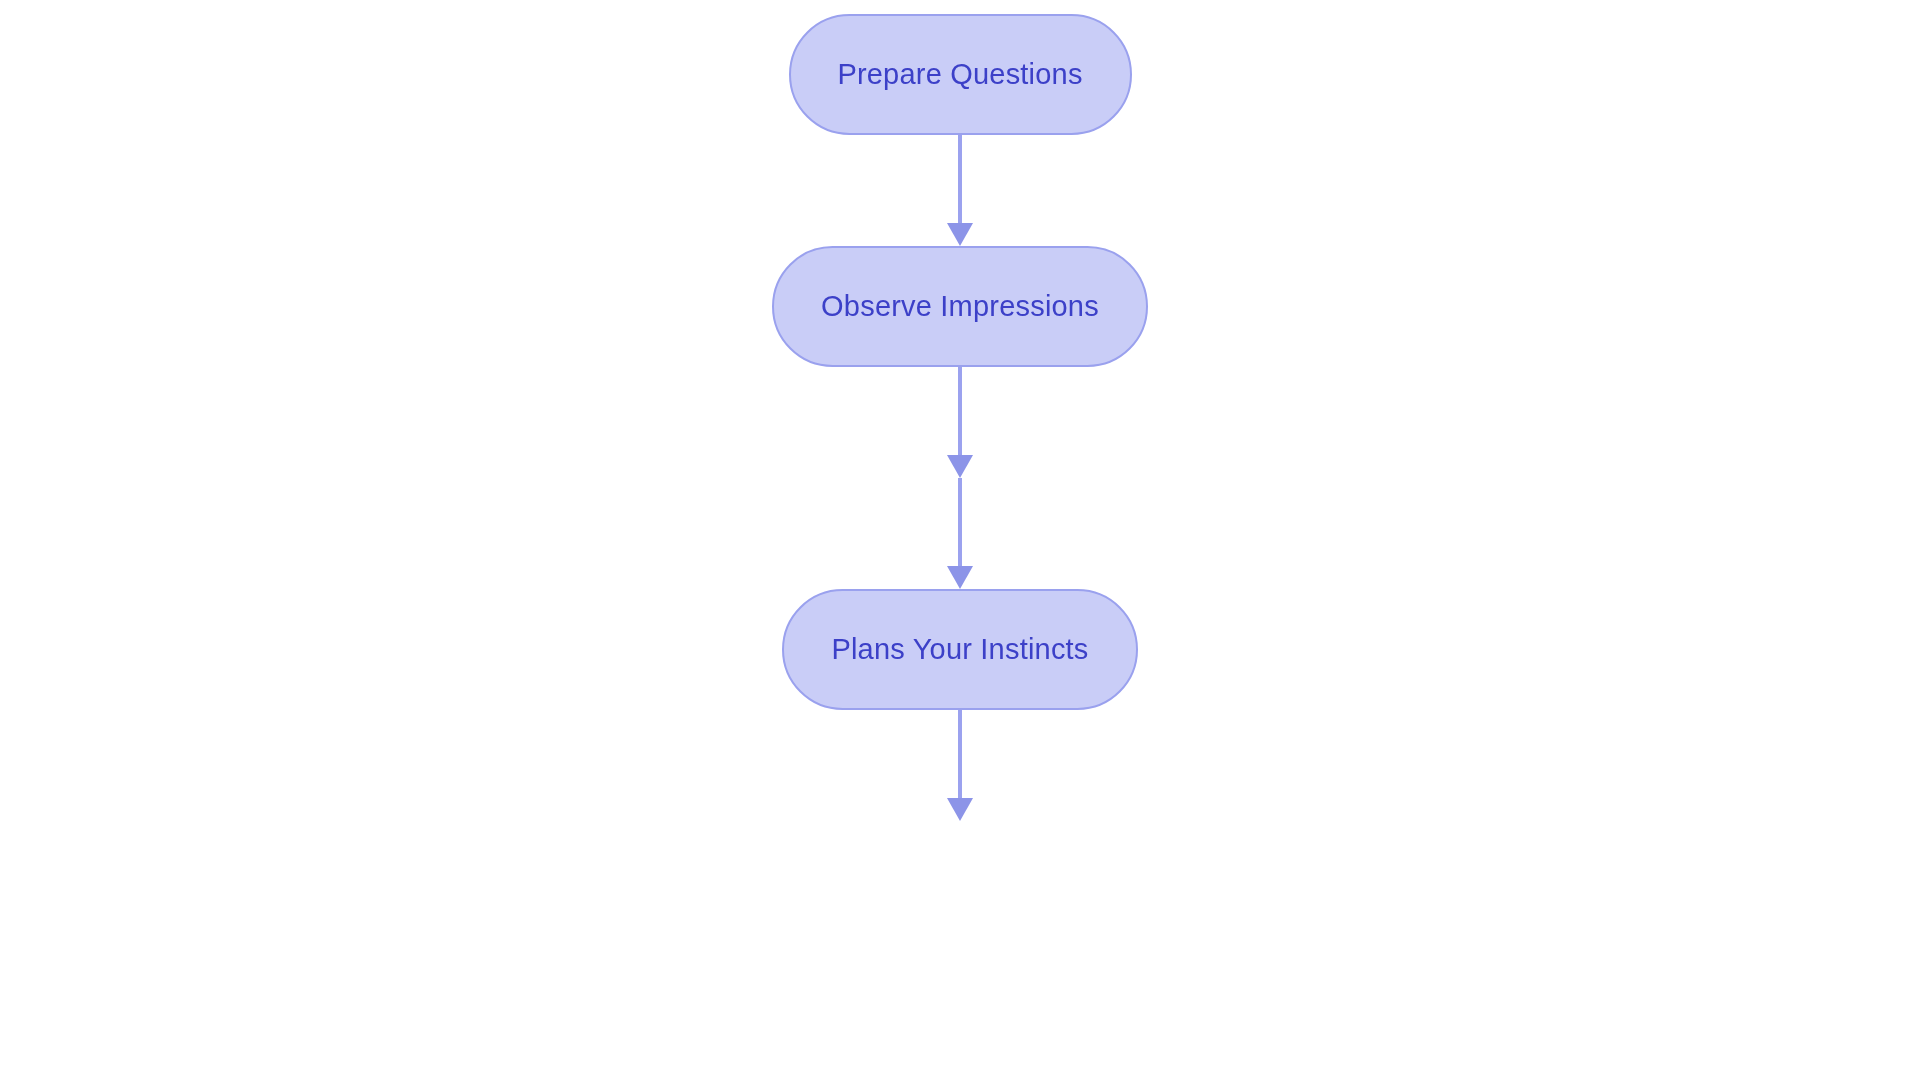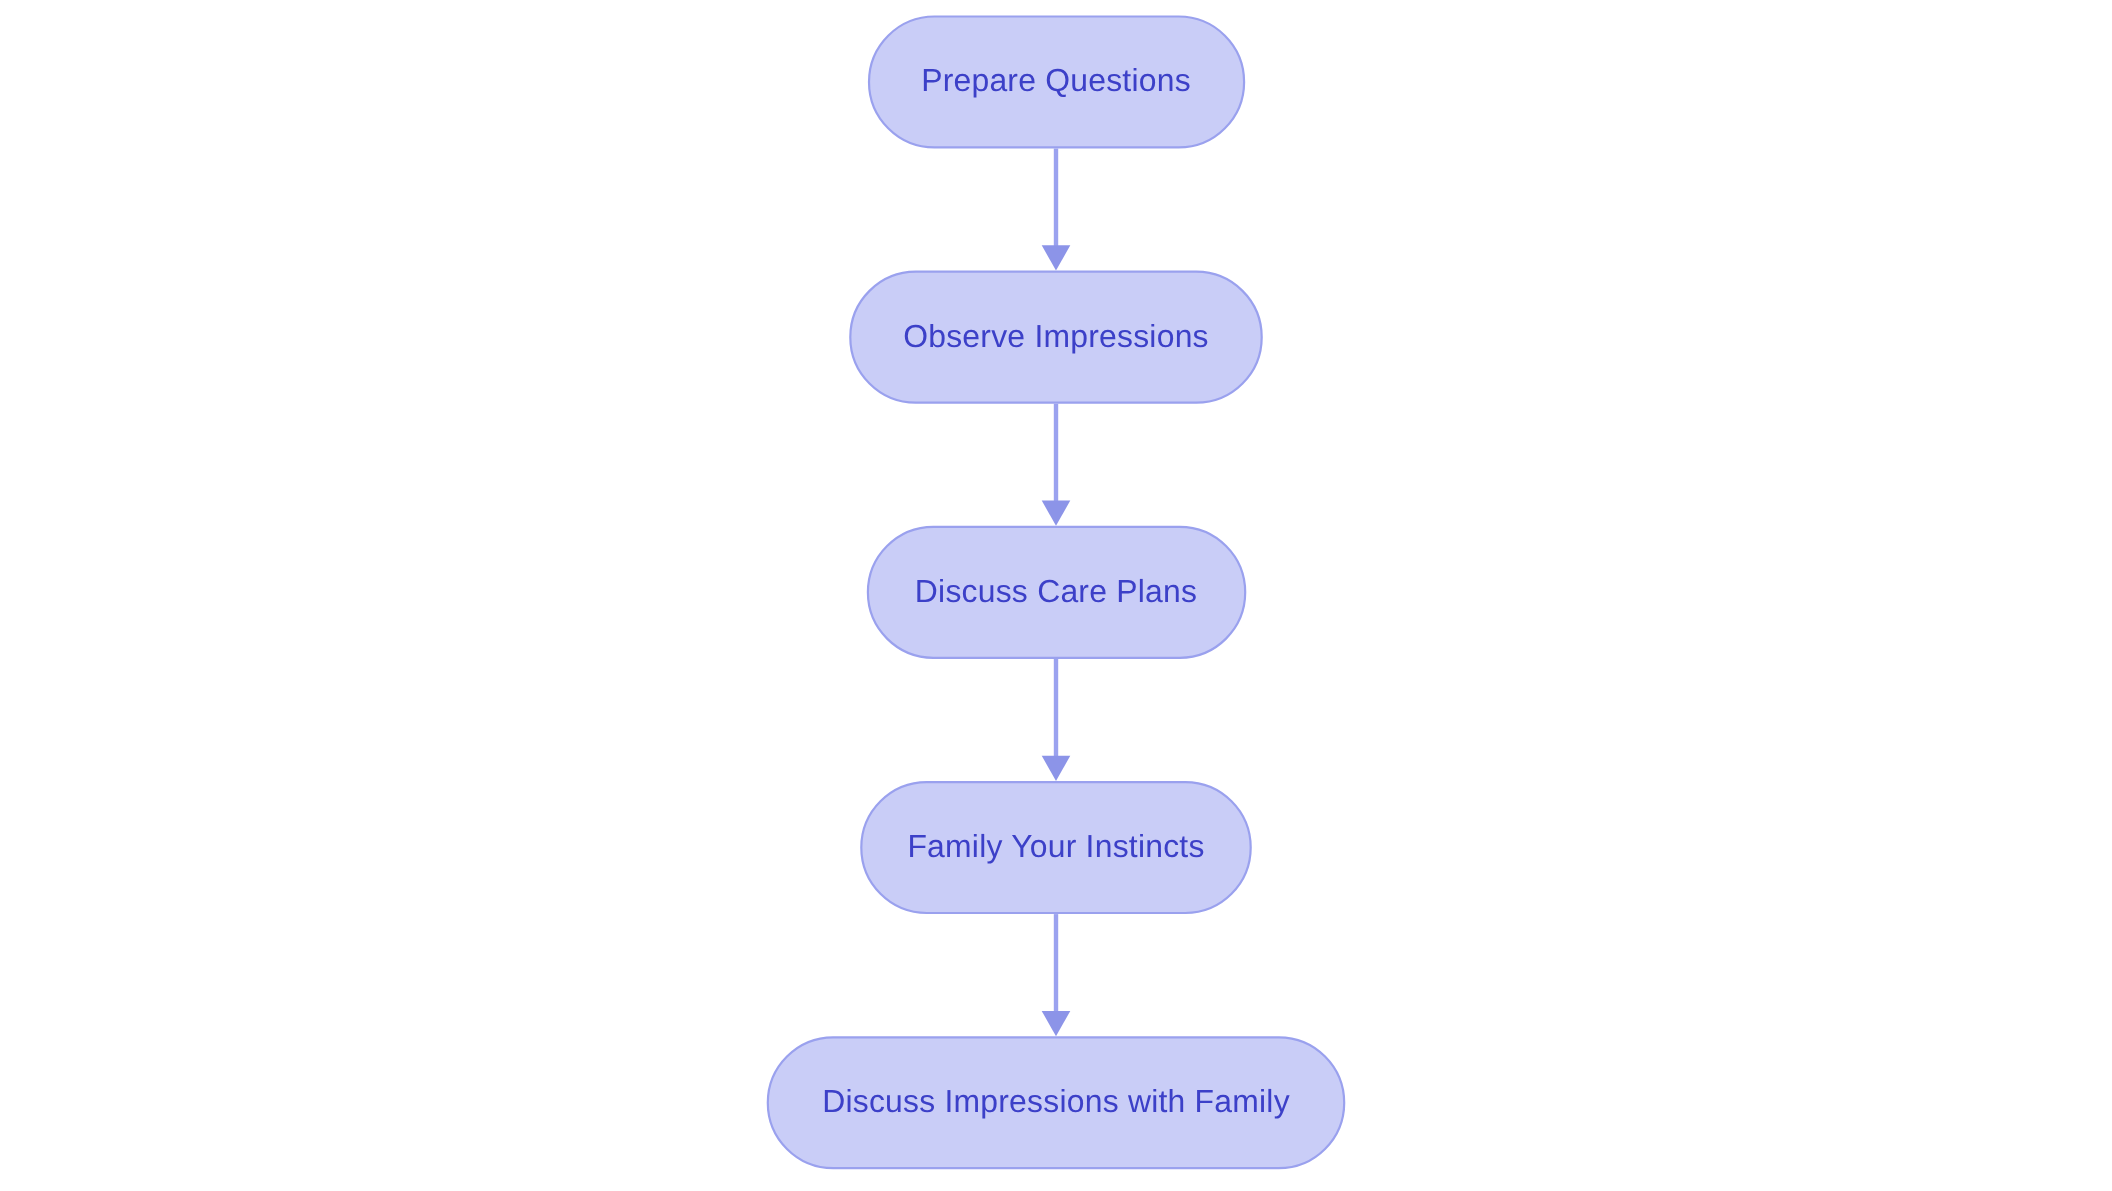--- a/index.html
+++ b/index.html
@@ -87,35 +87,29 @@
 
   <div class="node w2">
     <span class="label">Observe Impressions</span>
   </div>
 
   <div class="arrow">
     <div class="shaft"></div>
     <div class="head"></div>
   </div>
 
-  <div class="node w3">
-    <span class="label">Discuss Care Plans</span>
+
+  <div class="arrow">
+    <div class="shaft"></div>
+    <div class="head"></div>
+  </div>
+
+  <div class="node w4">
+    <span class="label">Plans Your Instincts</span>
   </div>
 
   <div class="arrow">
     <div class="shaft"></div>
     <div class="head"></div>
   </div>
 
-  <div class="node w4">
-    <span class="label">Family Your Instincts</span>
-  </div>
-
-  <div class="arrow">
-    <div class="shaft"></div>
-    <div class="head"></div>
-  </div>
-
-  <div class="node w5">
-    <span class="label">Discuss Impressions with Family</span>
-  </div>
 
 </div>
 
 </body></html>

